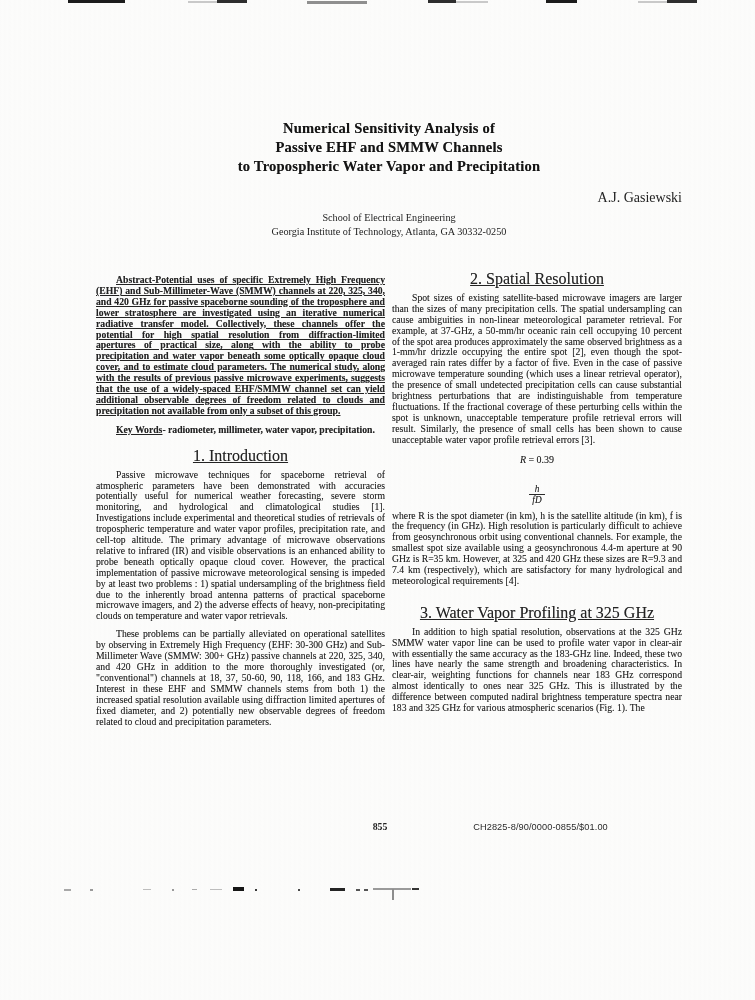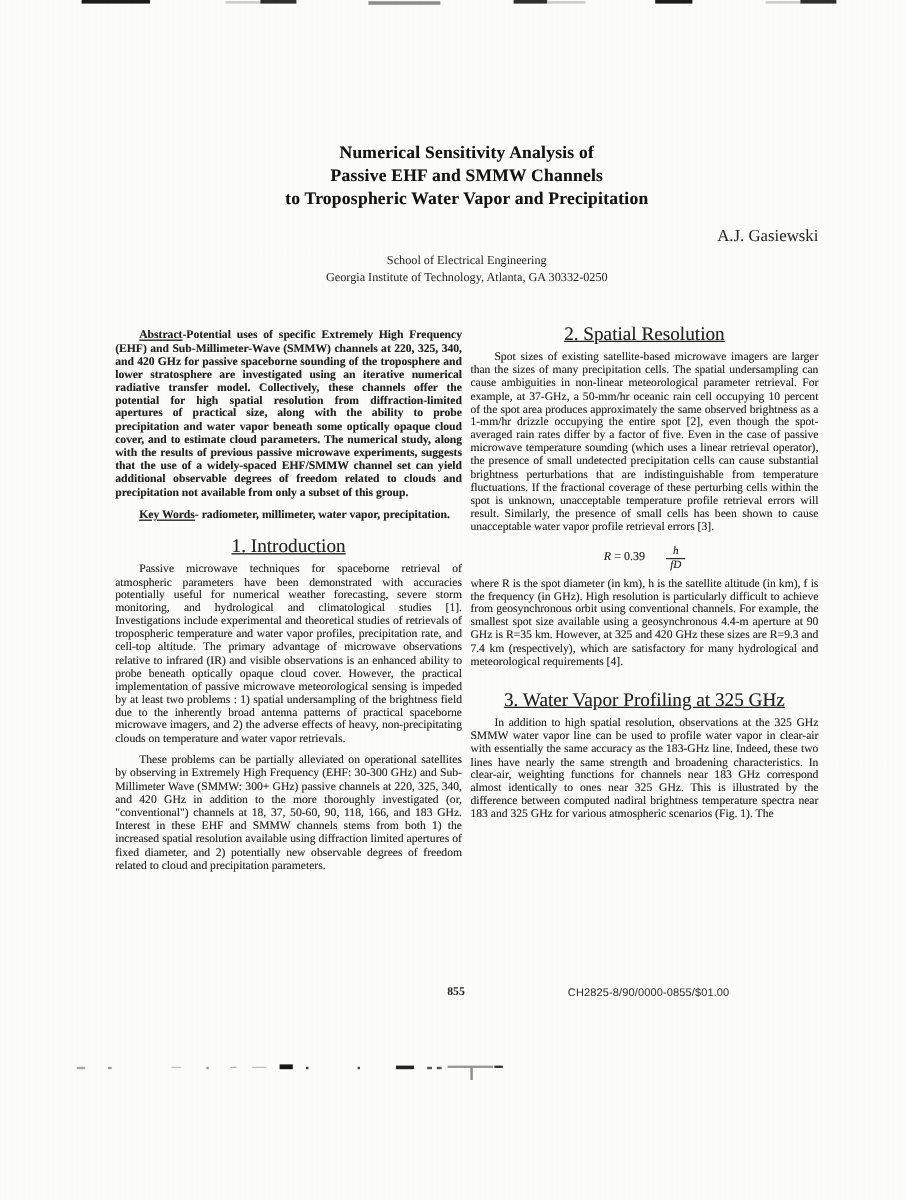--- a/index.html
+++ b/index.html
@@ -55,30 +55,30 @@
   .para.first { margin-top: 0 !important; }
   .bold { font-weight: bold; }
   .ul { text-decoration: underline; }
 
   .sec-heading {
     text-align: center; margin: 15px 0 8px 0;
     font-size: 16px;
   }
   .sec-heading .ul { text-decoration: underline; }
 
-  .abstract-p { margin-top: 3px !important; }
+  .abstract-p { margin-top: 3px !important; text-decoration: underline; }
   .keywords-p { margin-top: 8px !important; }
 
   
   .equation {
     margin: 9px 0 6px 0;
     text-align: center; text-indent: 0;
     font-size: 10px;
   }
-  .equation .eq-inner { display: inline-flex; align-items: center; gap: 18px; }
+  .equation .eq-inner { display: inline-flex; align-items: center; gap: 18px; flex-direction: column; }
   .equation i { font-style: italic; }
   .frac { display: inline-block; text-align: center; vertical-align: middle; font-size: 9.3px; line-height: 10px; }
   .frac .num { display: block; border-bottom: 1px solid #2a2a2a; padding: 0 3px 0px 3px; }
   .frac .den { display: block; padding: 0 3px; }
 
   
   .page-number {
     position: absolute; left: 360px; top: 821px; width: 40px;
     text-align: center; font-size: 9.8px; font-weight: bold; color: #222;
   }

